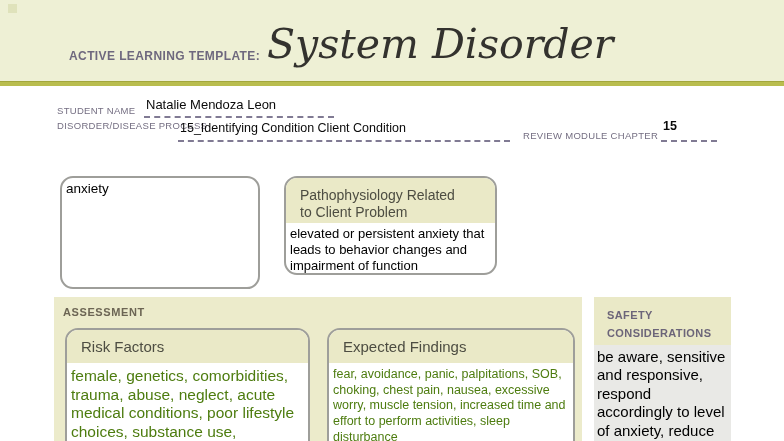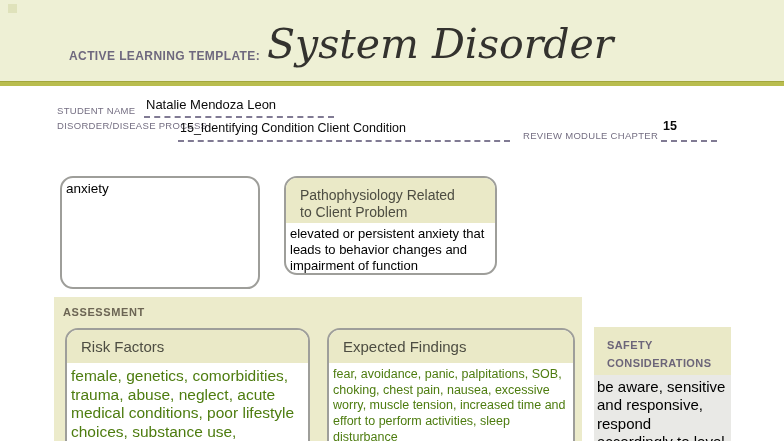--- a/index.html
+++ b/index.html
@@ -137,21 +137,20 @@
   #findings-card .sub-body { font-size: 12.5px; line-height: 1.25; }
   
   .safety-col {
     position: absolute; left: 594px; top: 297px;
     width: 137px; height: 160px;
   }
   .safety-head {
     background: #eae9c7;
     height: 48px;
     padding: 10px 4px 0 13px;
-    margin-top: 30px;
   }
   .safety-head .t {
     font-size: 11px; font-weight: bold;
     letter-spacing: 0.4px; line-height: 1.6;
     color: #6c6579;
     white-space: pre-line;
   }
   .safety-body {
     background: #e9e9e6;
     min-height: 112px;

